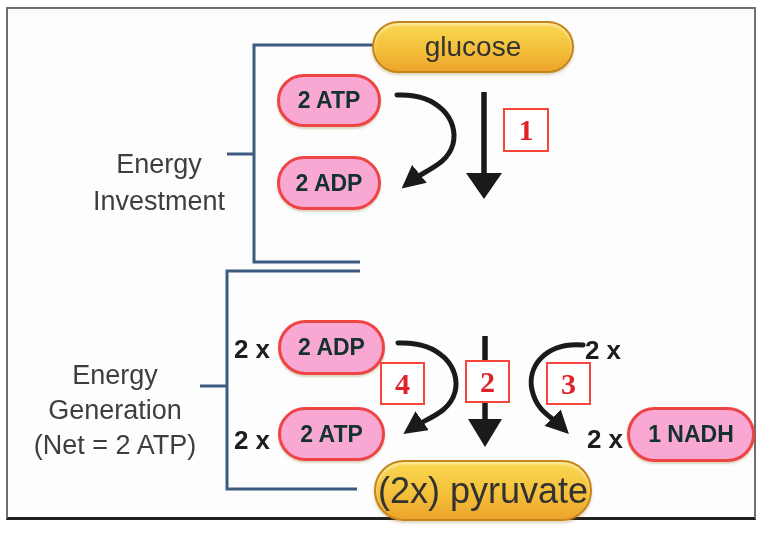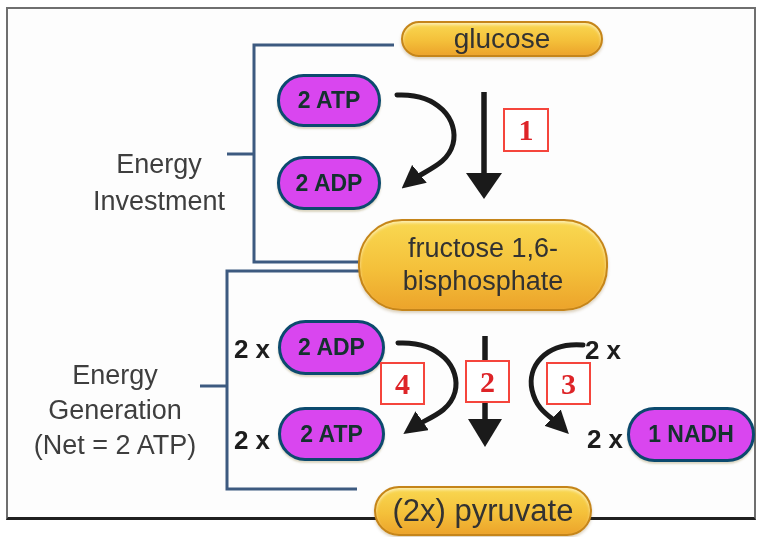--- a/index.html
+++ b/index.html
@@ -7,21 +7,21 @@
         font-family:"Liberation Sans",sans-serif;overflow:hidden;}
   #frame{position:absolute;left:6px;top:7px;width:750px;height:513px;
          border:2px solid #6f6f6f;border-bottom:3px solid #202020;
          box-sizing:border-box;background:#fdfdfd;}
   .layer{position:absolute;left:0;top:0;}
   .pill{position:absolute;display:flex;align-items:center;justify-content:center;
         box-sizing:border-box;text-align:center;}
   .pill.yellow{background:linear-gradient(180deg,#f9d851 0%,#f4c03a 55%,#eca42b 100%);
         border:2px solid #c5851a;color:#323232;border-radius:30px;
         box-shadow:0 2px 3px rgba(120,80,0,.25), inset 0 2px 3px rgba(255,255,255,.55);}
-  .pill.teal{background:#d946ef;border:3px solid #0c4a6e;color:#14322d;
+  .pill.teal{background:#f9a8d4;border:3px solid #ef4444;color:#14322d;
         font-weight:bold;border-radius:28px;
         box-shadow:0 2px 2px rgba(120,100,20,.25);}
   .multiline{white-space:pre-line;line-height:33px;}
   .stepbox{position:absolute;background:#ffffff;border:2px solid #f5453c;
         color:#de2428;font-family:"Liberation Serif",serif;font-weight:bold;
         font-size:30px;display:flex;align-items:center;justify-content:center;
         box-sizing:border-box;}
   .mult{position:absolute;font-size:26px;font-weight:bold;color:#1d1d1d;
         width:48px;text-align:center;}
   .seclabel{position:absolute;text-align:center;color:#3e3e3e;font-size:27px;
@@ -56,24 +56,22 @@
     <path d="M398 343 C440 341 461 368 455 392 C449 414 426 418 409 430" stroke="#1a1a1a" stroke-width="5" fill="none" stroke-linecap="round" marker-end="url(#ah)"></path>
     <path d="M583 345 C545 342 527 367 532 390 C537 412 551 416 564 429" stroke="#1a1a1a" stroke-width="5" fill="none" stroke-linecap="round" marker-end="url(#ah)"></path>
   </svg>
 
   <div class="seclabel" style="left:60px;top:134px;width:198px;line-height:37px;">Energy
 Investment</div>
   <div class="seclabel" style="left:17px;top:346px;width:196px;line-height:35px;">Energy
 Generation
 (Net = 2 ATP)</div>
 
-  <div class="pill yellow" style="left:401px;top:21px;width:202px;height:36px;font-size:28px;">glucose</div>
-  <div class="pill yellow multiline" style="left:358px;top:219px;width:250px;height:92px;font-size:27px;border-radius:44px;">fructose 1,6-
-bisphosphate</div>
-  <div class="pill yellow" style="left:374px;top:486px;width:218px;height:50px;font-size:31px;">(2x) pyruvate</div>
+  <div class="pill yellow" style="left:372px;top:21px;width:202px;height:52px;font-size:28px;">glucose</div>
+  <div class="pill yellow" style="left:374px;top:460px;width:218px;height:61px;font-size:36px;">(2x) pyruvate</div>
 
   <div class="pill teal" style="left:277px;top:74px;width:104px;height:53px;font-size:23px;">2 ATP</div>
   <div class="pill teal" style="left:277px;top:156px;width:104px;height:54px;font-size:23px;">2 ADP</div>
 
   <div class="mult" style="left:228px;top:334px;">2 x</div>
   <div class="pill teal" style="left:278px;top:320px;width:107px;height:55px;font-size:23px;">2 ADP</div>
 
   <div class="mult" style="left:228px;top:425px;">2 x</div>
   <div class="pill teal" style="left:278px;top:407px;width:107px;height:54px;font-size:23px;">2 ATP</div>
 

